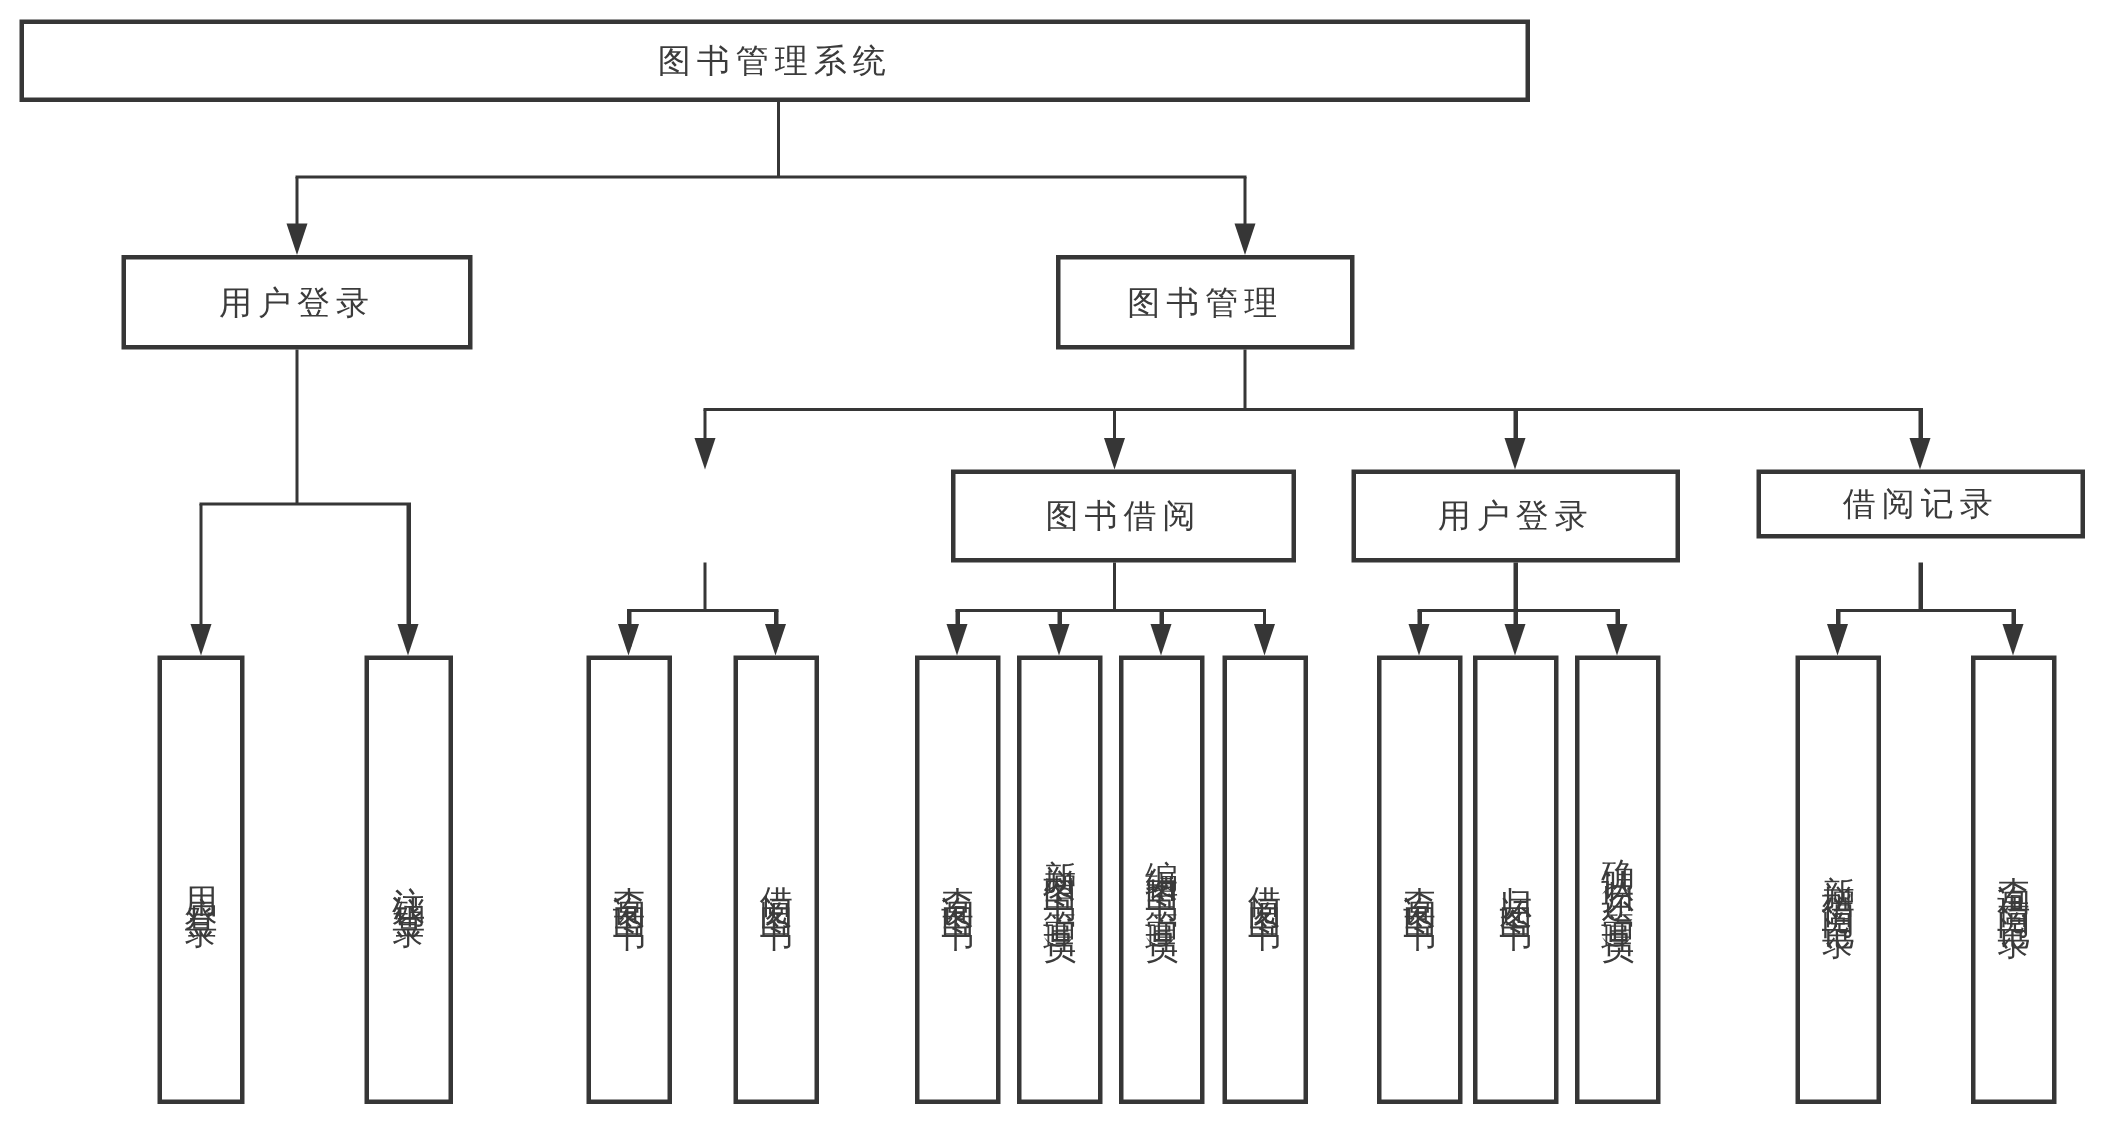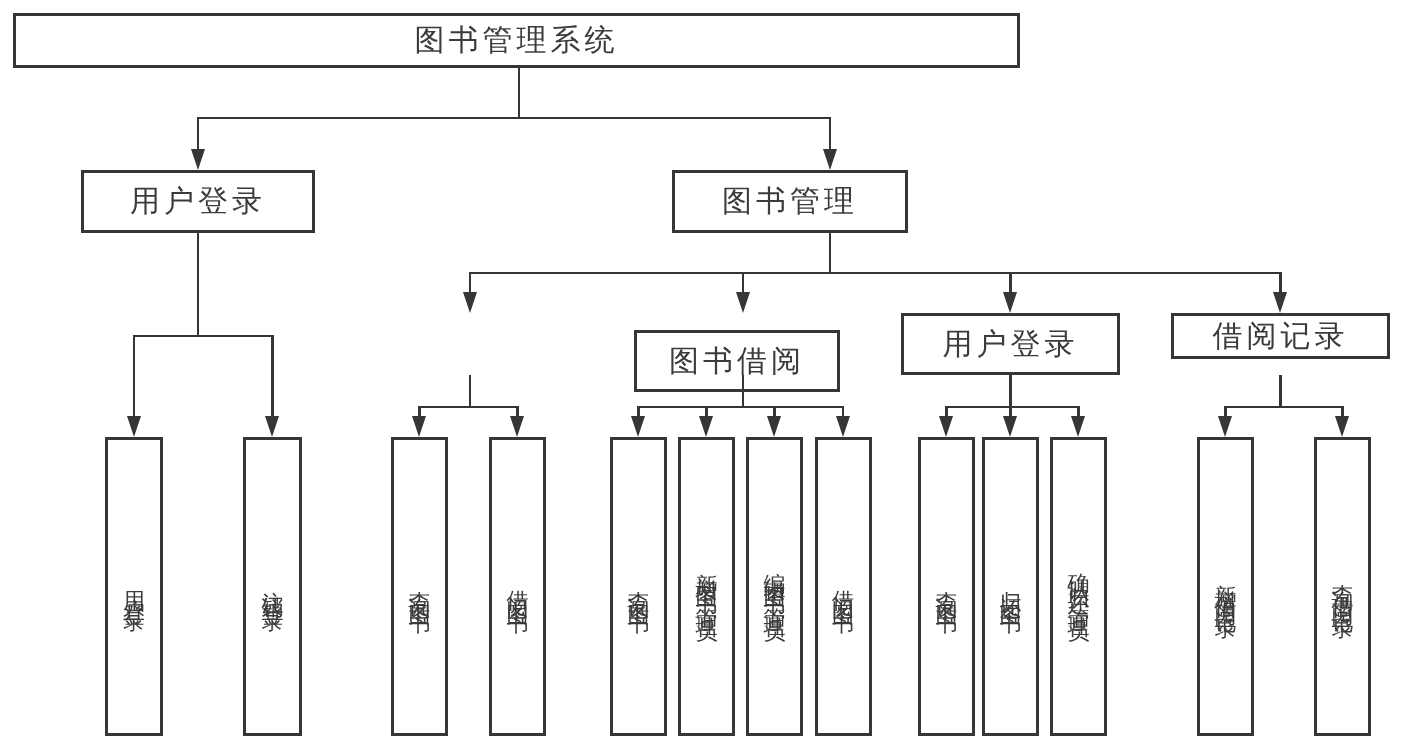--- a/index.html
+++ b/index.html
@@ -7,21 +7,21 @@
     position:relative; width:1405px; height:747px;
     background:#ffffff; overflow:hidden;
     font-family:"Liberation Sans", sans-serif;
     color:#3b3b3b;
   }
   .box {
     position:absolute; box-sizing:border-box;
     border:3px solid #363636; background:#ffffff;
     display:flex; align-items:center; justify-content:center;
   }
-  .box span { font-size:30px; color:#3b3b3b; letter-spacing:4px; white-space:nowrap; }
+  .box span { font-size:22px; color:#3b3b3b; letter-spacing:4px; white-space:nowrap; }
   .vbox span {
     writing-mode:vertical-rl; text-orientation:upright;
     letter-spacing:7px; white-space:nowrap; font-size:22px;
   }
   .ln { position:absolute; background:#363636; }
   .tri {
     position:absolute; width:0; height:0;
     border-left:7.5px solid transparent;
     border-right:7.5px solid transparent;
     border-top:21px solid #363636;
@@ -38,26 +38,26 @@
 <div id="stage">
 
   <div class="box" style="left:13px;top:13px;width:1007px;height:55px">
     <span>图书管理系统</span>
   </div>
 
   <div class="box" style="left:81px;top:170px;width:234px;height:63px">
     <span>用户登录</span>
   </div>
 
-  <div class="box" style="left:672px;top:170px;width:236px;height:63px">
+  <div class="box" style="left:704px;top:170px;width:199px;height:63px">
     <span>图书管理</span>
   </div>
 
 
-  <div class="box" style="left:634px;top:330px;width:206px;height:62px">
+  <div class="box" style="left:634px;top:313px;width:230px;height:62px">
     <span>图书借阅</span>
   </div>
 
   <div class="box" style="left:901px;top:313px;width:219px;height:62px">
     <span>用户登录</span>
   </div>
 
   <div class="box" style="left:1171px;top:313px;width:219px;height:46px">
     <span>借阅记录</span>
   </div>

